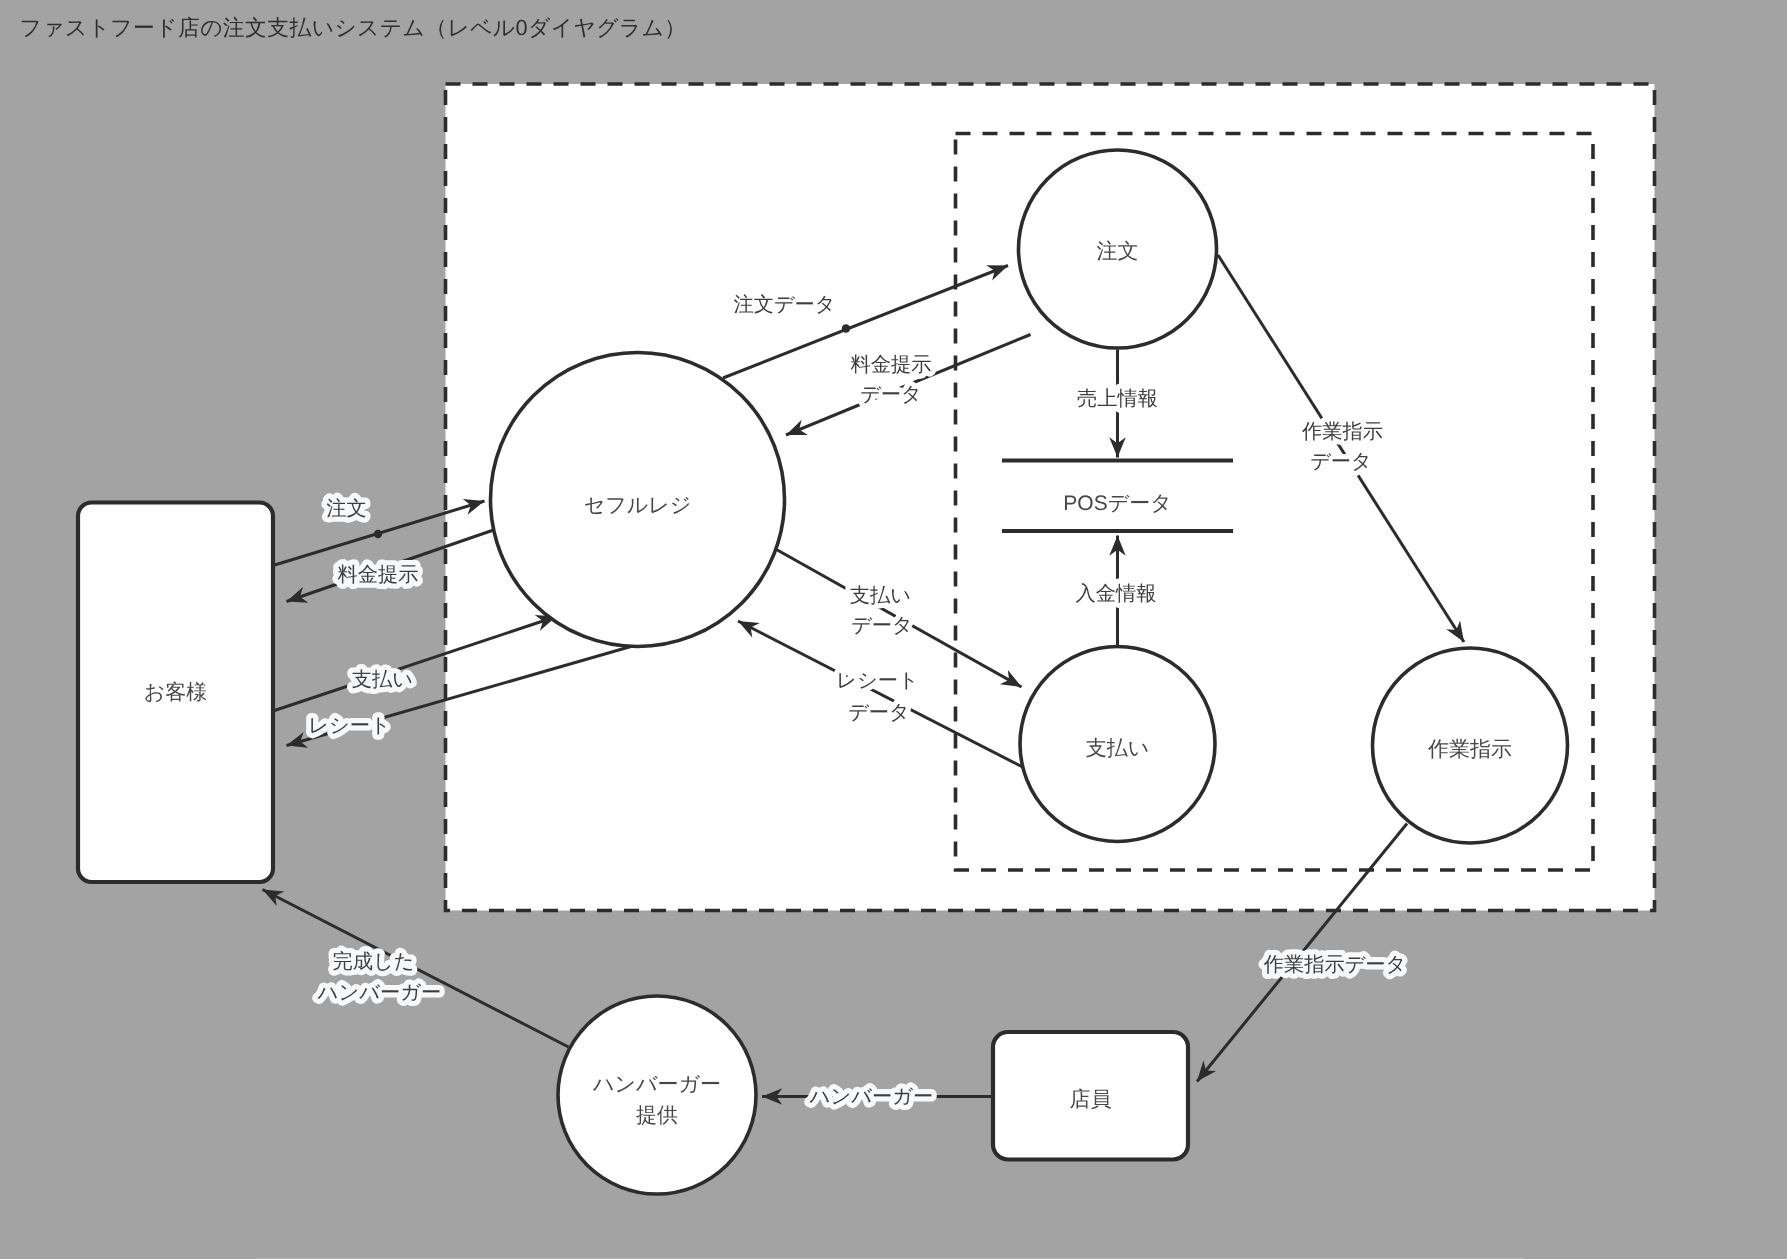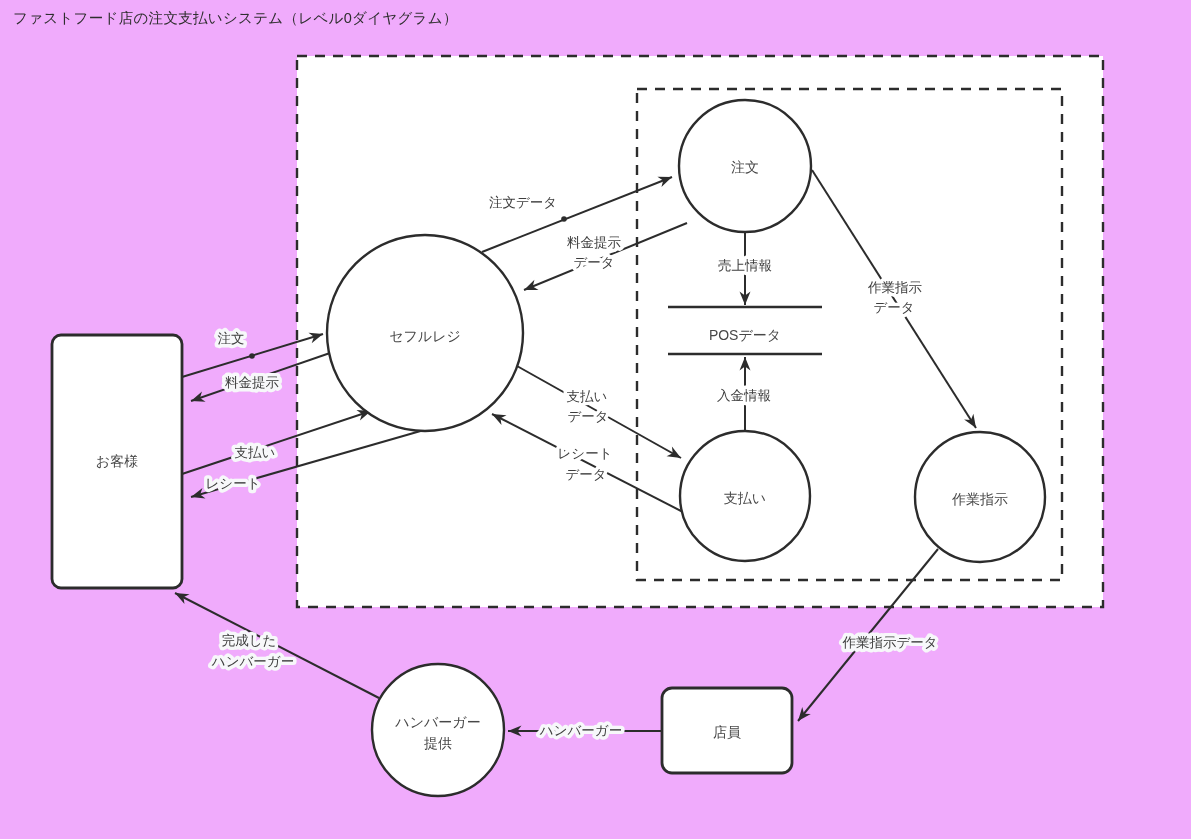--- a/index.html
+++ b/index.html
@@ -2,21 +2,21 @@
 <html><head>
 <meta charset="utf-8">
 <style>
   html, body { margin: 0; padding: 0; }
   body {
     width: 1191px; height: 839px;
     background: #f7f8fa;
     font-family: "Liberation Sans", "DejaVu Sans", sans-serif;
     overflow: hidden;
   }
-  .canvas { position: relative; width: 1191px; height: 839px; background: #f0abfc; }
+  .canvas { position: relative; width: 1191px; height: 839px; background: #a3a3a3; }
   .diagram-title {
     position: absolute; left: 13px; top: 9px;
     font-size: 14.5px; font-weight: 500; color: #2e2e2e;
     letter-spacing: 0.3px; white-space: nowrap;
   }
   svg { position: absolute; left: 0; top: 0; }
   svg text {
     fill: #424242;
     font-family: "Liberation Sans", "DejaVu Sans", sans-serif;
   }

